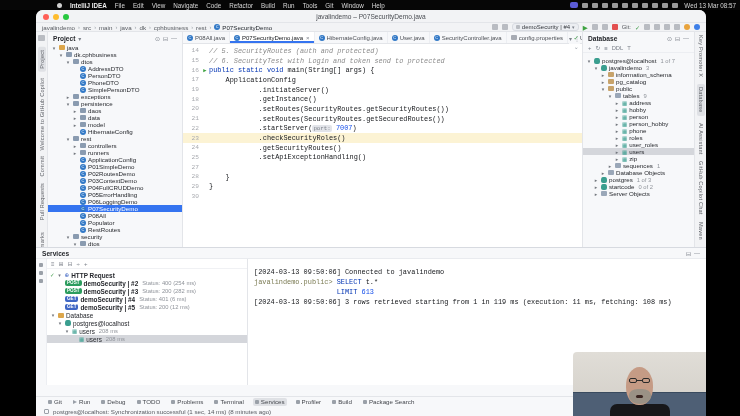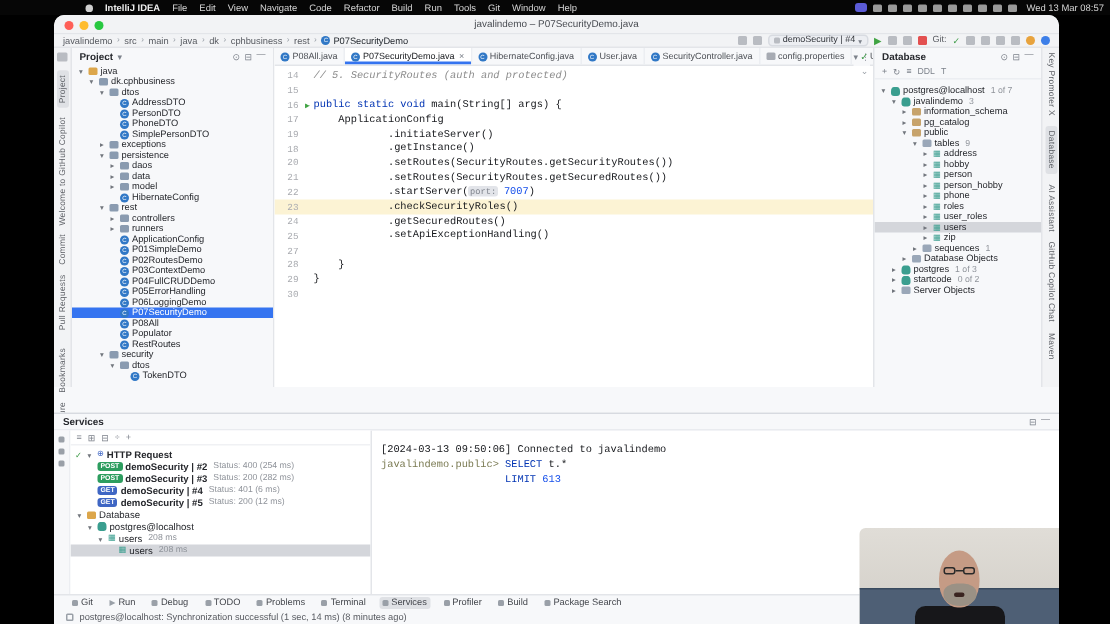--- a/index.html
+++ b/index.html
@@ -83,21 +83,21 @@
 .tk-pl{color:#16181c}
 .tk-num{color:#1750eb}
 .tk-hint{background:#e2e4e9;color:#7d828b;border-radius:2px;font-size:5.8px;padding:0 1px}
 .insp{position:absolute;top:2px;right:3px;display:flex;flex-direction:column;align-items:center;gap:1px}
 .insp .ok{color:#3c9a46;font-size:6.5px}
 .insp .more{color:#9aa0a8;font-size:6px}
 
 .dbpanel{width:112px;background:#f7f8fa;border-left:1px solid #e3e5e9;flex:none;overflow:hidden}
 .dbtools{height:9px;display:flex;align-items:center;gap:4px;padding:0 5px;color:#7d828b;font-size:5.8px;border-bottom:1px solid #eceef2}
 
-.services{position:absolute;left:0;top:265px;right:0;height:138px;background:#fff;border-top:1px solid #d7dae0}
+.services{position:absolute;left:0;top:237px;right:0;height:138px;background:#fff;border-top:1px solid #d7dae0}
 .svc-head{height:11px;display:flex;align-items:center;padding:0 6px;font-size:6.6px;font-weight:bold;color:#26282d;border-bottom:1px solid #e9ebef;background:#f7f8fa}
 .svc-head .ph-right{font-weight:normal}
 .svc-body{position:absolute;left:0;top:11px;right:0;bottom:0;display:flex}
 .svc-stripe{width:11px;border-right:1px solid #eceef2;display:flex;flex-direction:column;align-items:center;gap:4px;padding-top:4px;background:#f7f8fa}
 .svc-left{width:201px;flex:none;border-right:1px solid #e3e5e9;overflow:hidden;background:#fff}
 .svc-tools{height:10px;display:flex;align-items:center;gap:4px;padding:0 4px;color:#7d828b;font-size:6px;border-bottom:1px solid #f0f1f4}
 .svc-left .trow{height:8px;font-size:6.4px}
 .badge{border-radius:2px;color:#fff;font-size:4.6px;font-weight:bold;padding:0 2px;line-height:6px;flex:none}
 .b-post{background:#2d9d5f}
 .b-get{background:#3f66c4}
@@ -425,30 +425,30 @@
             <span class="ic ic-class">C</span>
             <span class="tabl">Utils.java</span>
           </div>
         </div>
       <div class="tab-ovf">
         <span>▾</span>
         <span>⋮</span>
       </div>
       <div class="codewrap" id="code">
           <div class="codeline"><span class="gut">14</span><span class="runcol"></span><span><span class="tk-cmt">// 5. SecurityRoutes (auth and protected)</span></span></div>
-          <div class="codeline"><span class="gut">15</span><span class="runcol"></span></div>
+          <div class="codeline"><span class="gut">15</span><span class="runcol"></span><span><span class="tk-cmt">// 6. SecurityTest with Login and token send to protected</span></span></div>
           <div class="codeline"><span class="gut">16</span><span class="runcol">▶</span><span><span class="tk-kw">public static void </span><span class="tk-pl">main(String[] args) {</span></span></div>
           <div class="codeline"><span class="gut">17</span><span class="runcol"></span><span><span class="tk-pl">    ApplicationConfig</span></span></div>
           <div class="codeline"><span class="gut">19</span><span class="runcol"></span><span><span class="tk-pl">            .initiateServer()</span></span></div>
           <div class="codeline"><span class="gut">18</span><span class="runcol"></span><span><span class="tk-pl">            .getInstance()</span></span></div>
           <div class="codeline"><span class="gut">20</span><span class="runcol"></span><span><span class="tk-pl">            .setRoutes(SecurityRoutes.getSecurityRoutes())</span></span></div>
           <div class="codeline"><span class="gut">21</span><span class="runcol"></span><span><span class="tk-pl">            .setRoutes(SecurityRoutes.getSecuredRoutes())</span></span></div>
           <div class="codeline"><span class="gut">22</span><span class="runcol"></span><span><span class="tk-pl">            .startServer(</span><span class="tk-hint">port:</span><span class="tk-num"> 7007</span><span class="tk-pl">)</span></span></div>
           <div class="codeline curline"><span class="gut">23</span><span class="runcol"></span><span><span class="tk-pl">            .checkSecurityRoles()</span></span></div>
-          <div class="codeline"><span class="gut">24</span><span class="runcol"></span><span><span class="tk-pl">            .getSecuredRoutes()</span></span></div>
+          <div class="codeline"><span class="gut">24</span><span class="runcol"></span><span><span class="tk-pl">            .getSecurityRoutes()</span></span></div>
           <div class="codeline"><span class="gut">25</span><span class="runcol"></span><span><span class="tk-pl">            .setApiExceptionHandling()</span></span></div>
           <div class="codeline"><span class="gut">27</span><span class="runcol"></span><span><span class="tk-pl"></span></span></div>
           <div class="codeline"><span class="gut">28</span><span class="runcol"></span><span><span class="tk-pl">    }</span></span></div>
           <div class="codeline"><span class="gut">29</span><span class="runcol"></span><span><span class="tk-pl">}</span></span></div>
           <div class="codeline"><span class="gut">30</span><span class="runcol"></span><span><span class="tk-pl"></span></span></div>
         </div>
       <div class="insp">
         <span class="ok">✓</span>
         <span class="more">⌄</span>
       </div>
@@ -665,20 +665,21 @@
               <span class="ic ic-table">▦</span>
               <span class="tlabel">users</span>
               <span class="dim">208 ms</span>
             </div>
           </div>
       </div>
       <div class="console" id="console">
           <div class="conline"><span class="tk-pl">[2024-03-13 09:50:06] Connected to javalindemo</span></div>
           <div class="conline"><span class="tk-prompt">javalindemo.public&gt; </span><span class="tk-kw">SELECT</span><span class="tk-pl"> t.*</span></div>
           <div class="conline"><span class="tk-pl">                    </span><span class="tk-kw">LIMIT</span><span class="tk-num"> 613</span></div>
+          <div class="conline"><span class="tk-pl">[2024-03-13 09:50:06] 3 rows retrieved starting from 1 in 119 ms (execution: 11 ms, fetching: 108 ms)</span></div>
         </div>
     </div>
   </div>
 
   <div class="bottombar" id="bottombar">
       <div class="bbtn">
         <span class="bic"></span>
         <span>Git</span>
       </div>
       <div class="bbtn">

